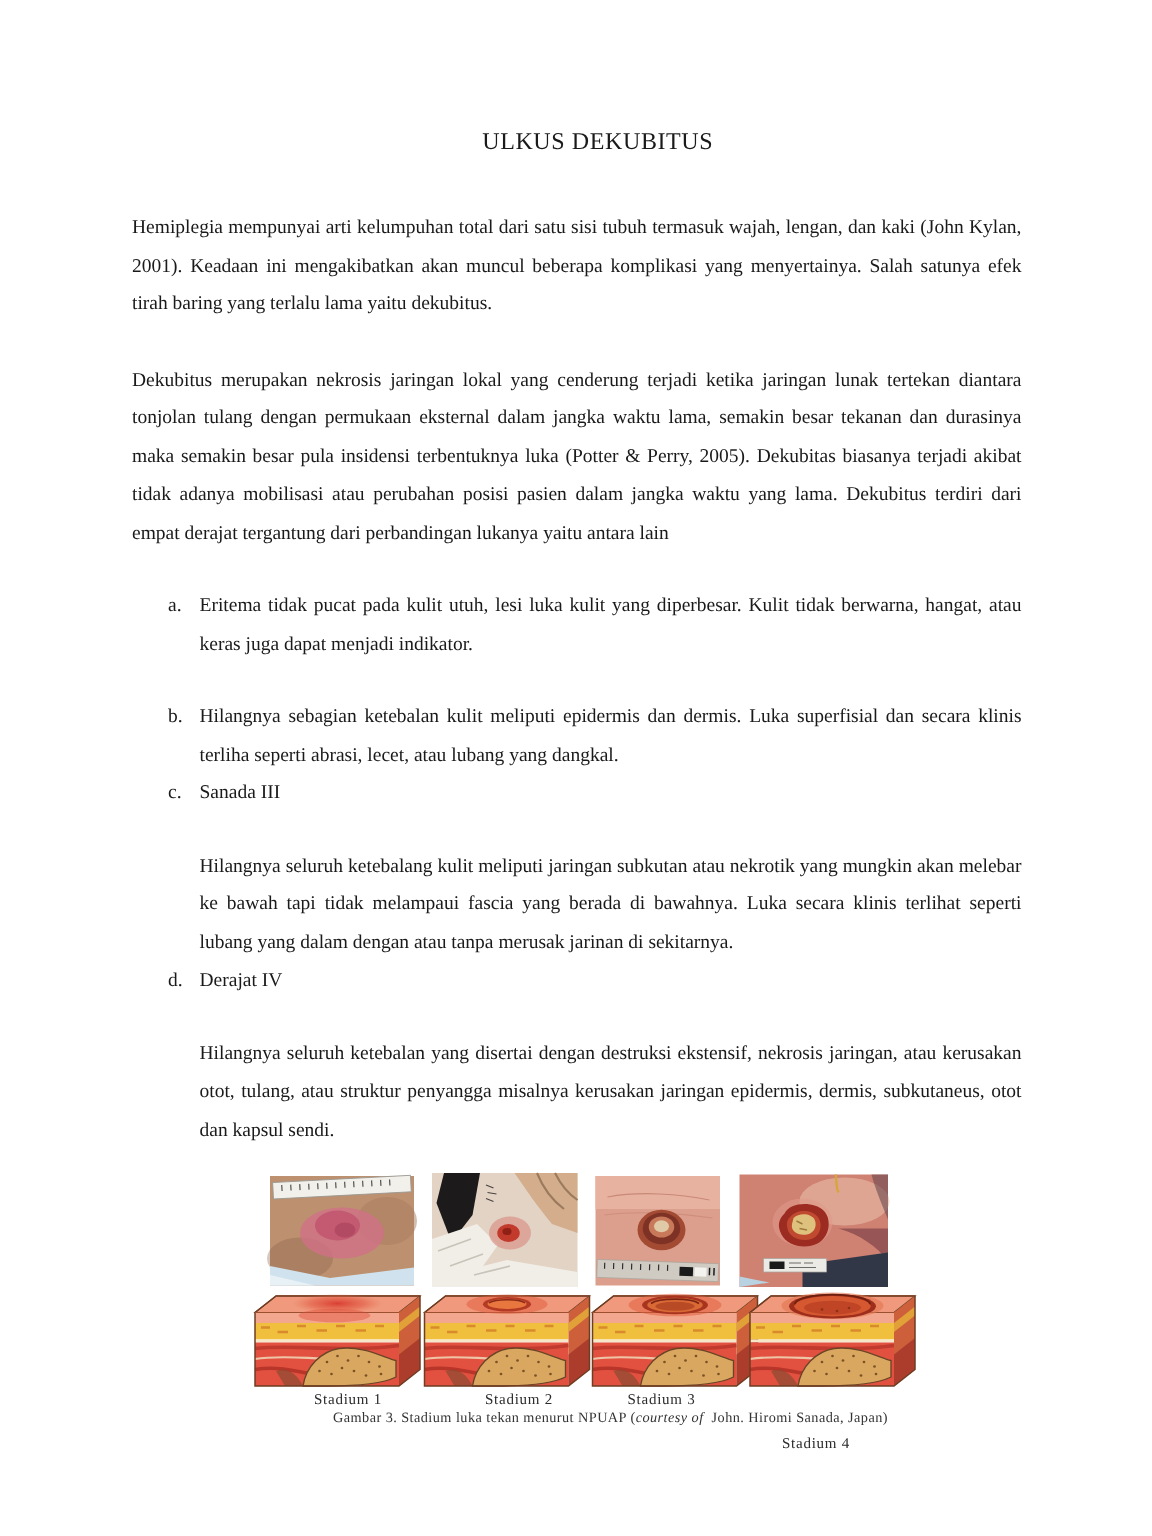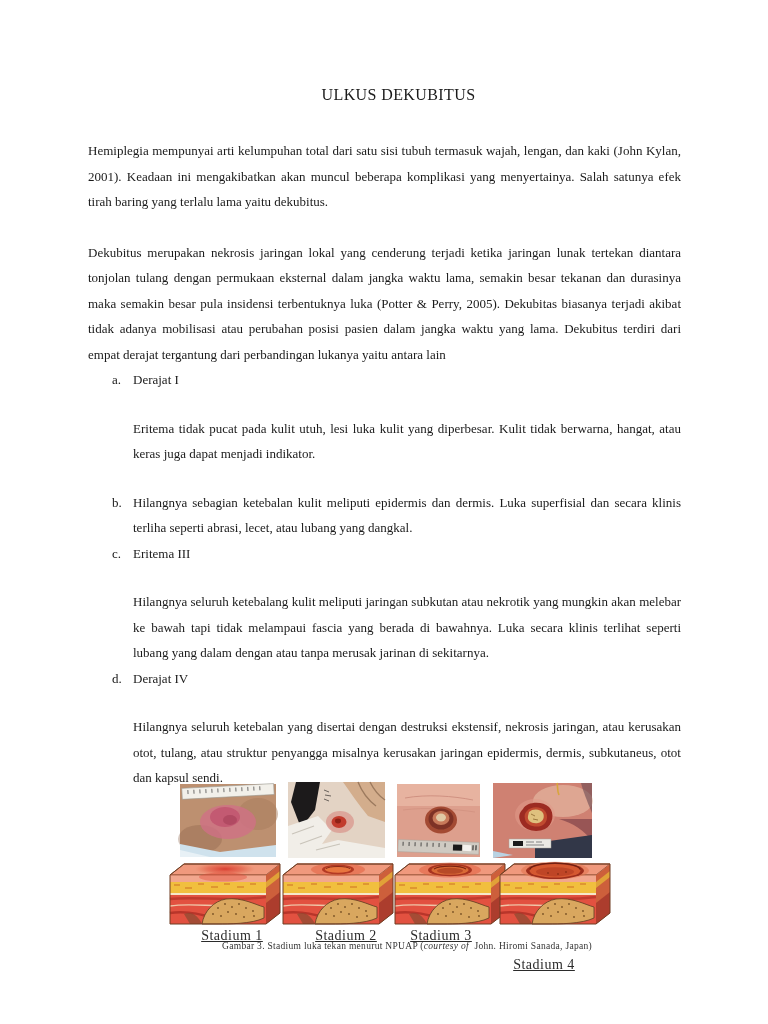--- a/index.html
+++ b/index.html
@@ -20,21 +20,21 @@
   .para + .para { margin-top:25px; }
   .list { margin-top:0; }
   .list-item { position:relative; padding-left:45px; }
   .list-marker { position:absolute; left:24px; top:0; }
   .list-title { text-align:left; }
   .list-body { text-align:justify;margin-top:23px; }
   .figure-wrap { position:absolute; left:164px; top:781px; width:460px; height:182px; }
   .figure-svg { position:absolute; left:0; top:0; }
   .stage-label {
     position:absolute; top:147px; transform:translateX(-50%);
-    font-size:14px; letter-spacing:0.5px; color:#2b2b2b; white-space:nowrap;text-decoration:underline;
+    font-size:10px; letter-spacing:0.5px; color:#2b2b2b; white-space:nowrap;
   }
   .stage-label.s1 { left:68px; }
   .stage-label.s2 { left:182px; }
   .stage-label.s3 { left:277px; }
   .stage-label.s4 { left:380px;margin-top:29px; }
   .fig-caption {
     position:absolute; top:160px; left:0; width:460px; padding-left:26px;
     text-align:center; font-size:9.5px; letter-spacing:0.3px; color:#333;
     white-space:pre;
   }
@@ -47,30 +47,29 @@
 
   <h1 class="doc-title">ULKUS DEKUBITUS</h1>
 
   <div class="body-col">
     <p class="para">Hemiplegia mempunyai arti kelumpuhan total dari satu sisi tubuh termasuk wajah, lengan, dan kaki (John Kylan, 2001). Keadaan ini mengakibatkan akan muncul beberapa komplikasi yang menyertainya. Salah satunya efek tirah baring yang terlalu lama yaitu dekubitus.</p>
     <p class="para">Dekubitus merupakan nekrosis jaringan lokal yang cenderung terjadi ketika jaringan lunak tertekan diantara tonjolan tulang dengan permukaan eksternal dalam jangka waktu lama, semakin besar tekanan dan durasinya maka semakin besar pula insidensi terbentuknya luka (Potter &amp; Perry, 2005). Dekubitas biasanya terjadi akibat tidak adanya mobilisasi atau perubahan posisi pasien dalam jangka waktu yang lama. Dekubitus terdiri dari empat derajat tergantung dari perbandingan lukanya yaitu antara lain</p>
 
     <div class="list">
       <div class="list-item">
         <span class="list-marker">a.</span>
-        <div class="list-title">Derajat I</div>
         <p class="list-body">Eritema tidak pucat pada kulit utuh, lesi luka kulit yang diperbesar. Kulit tidak berwarna, hangat, atau keras juga dapat menjadi indikator.</p>
       </div>
       <div class="list-item">
         <span class="list-marker">b.</span>
         <p class="list-body">Hilangnya sebagian ketebalan kulit meliputi epidermis dan dermis. Luka superfisial dan secara klinis terliha seperti abrasi, lecet, atau lubang yang dangkal.</p>
       </div>
       <div class="list-item">
         <span class="list-marker">c.</span>
-        <div class="list-title">Eritema III</div>
+        <div class="list-title">Sanada III</div>
         <p class="list-body">Hilangnya seluruh ketebalang kulit meliputi jaringan subkutan atau nekrotik yang mungkin akan melebar ke bawah tapi tidak melampaui fascia yang berada di bawahnya. Luka secara klinis terlihat seperti lubang yang dalam dengan atau tanpa merusak jarinan  di sekitarnya.</p>
       </div>
       <div class="list-item">
         <span class="list-marker">d.</span>
         <div class="list-title">Derajat IV</div>
         <p class="list-body">Hilangnya seluruh ketebalan yang disertai dengan destruksi ekstensif, nekrosis jaringan, atau kerusakan otot, tulang, atau struktur penyangga misalnya kerusakan jaringan epidermis, dermis, subkutaneus, otot dan kapsul sendi.</p>
       </div>
     </div>
   </div>
 

